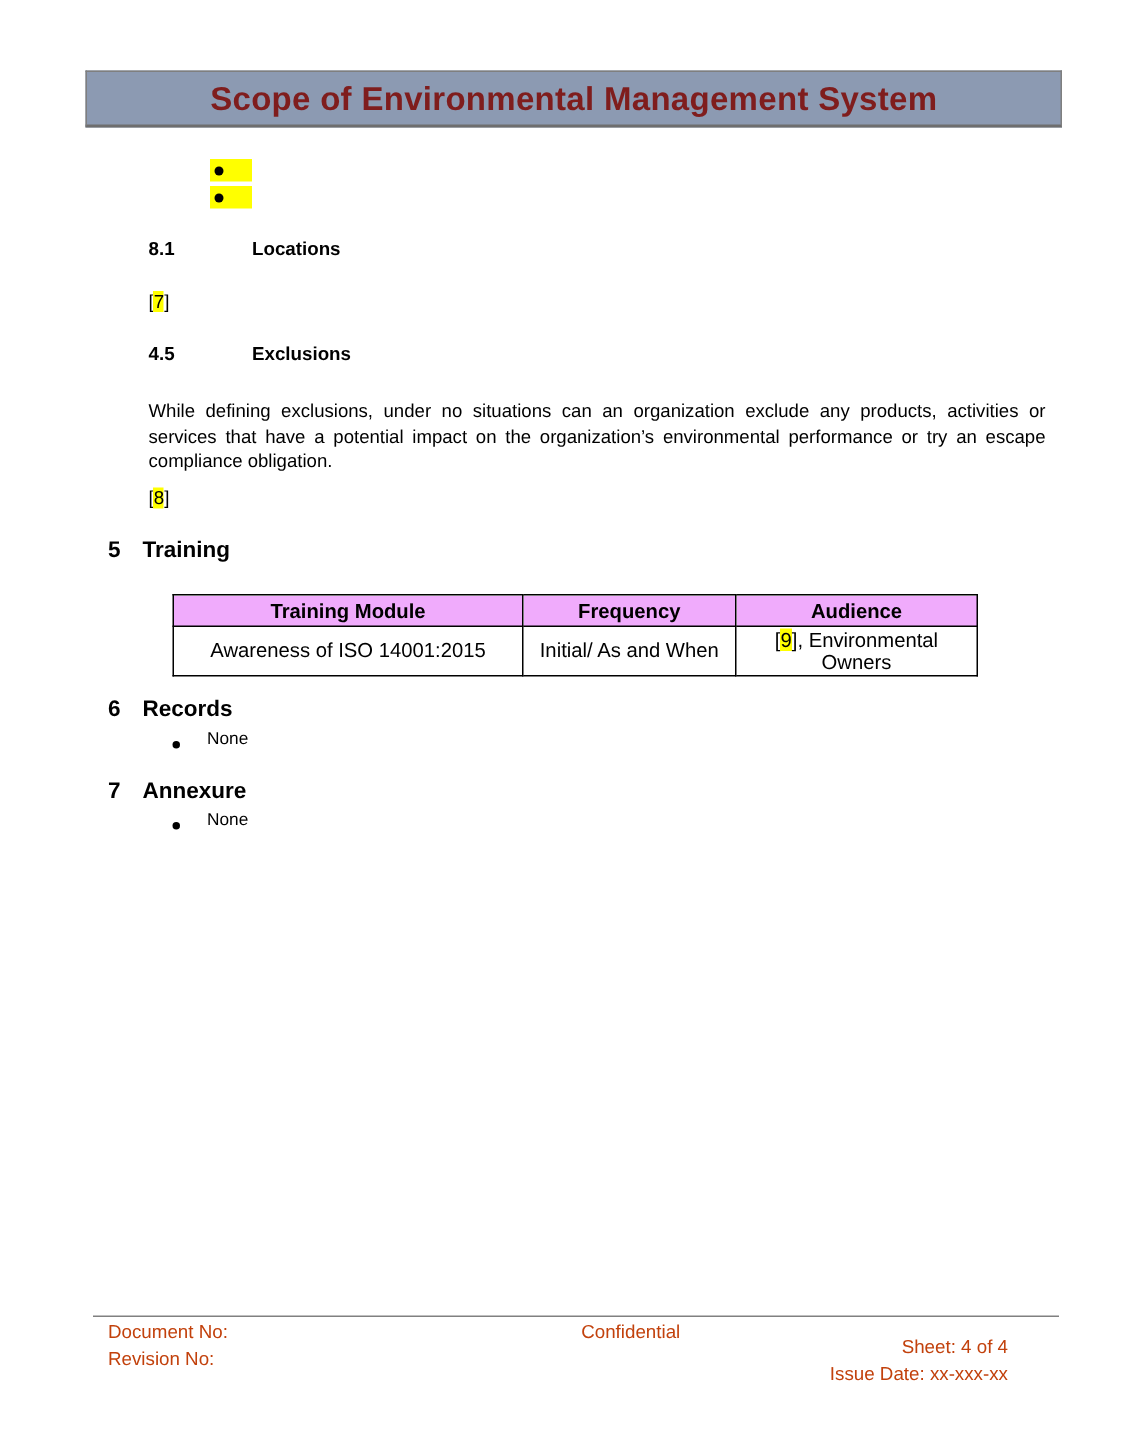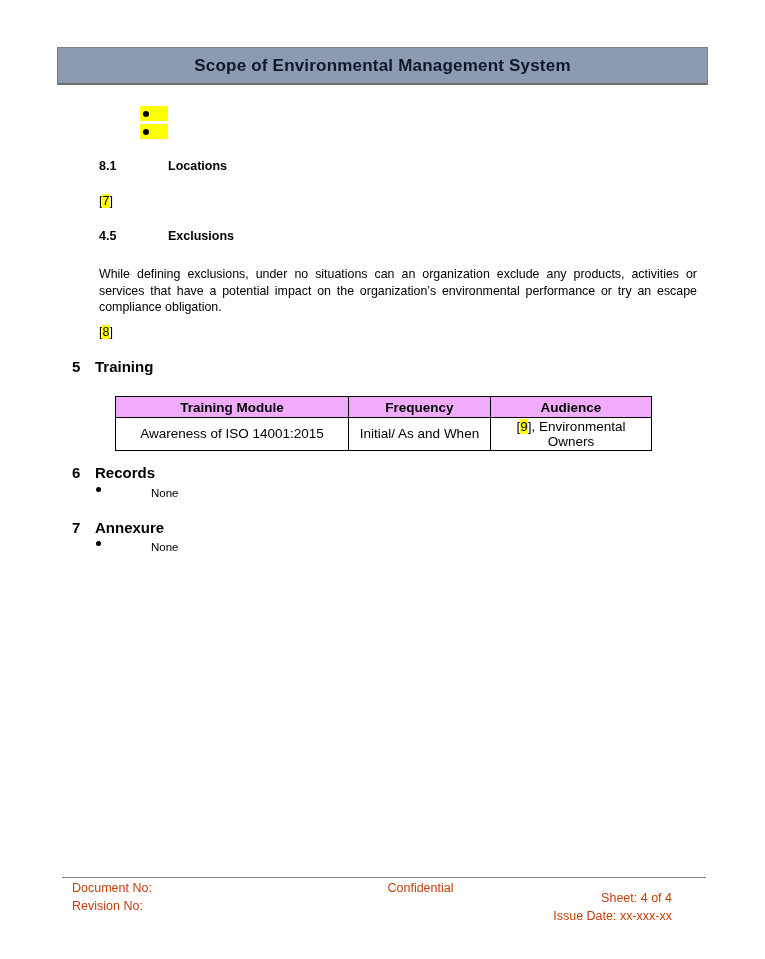--- a/index.html
+++ b/index.html
@@ -6,21 +6,21 @@
   .page {
     position:relative; width:765px; height:959px; background:#ffffff;
     font-family:"Liberation Sans", sans-serif; color:#000000; overflow:hidden;
   }
   
   .banner {
     position:absolute; left:57px; top:47px; width:649px; height:35px;
     background:#8C9AB2; border:1px solid #7f7f7f; border-bottom:2px solid #6e6e6e;
     display:flex; align-items:center; justify-content:center;
   }
-  .banner .title { color:#0f172a; font-weight:bold; font-size:17px; letter-spacing:0.2px; }
+  .banner .title { color:#7f1d1d; font-weight:bold; font-size:22px; letter-spacing:0.2px; }
 
   
   .top-bullets { position:absolute; left:140px; top:106px; }
   .hlrow { width:28px; height:15px; background:#FFFF00; margin-bottom:3px; display:flex; align-items:center; }
   .hlrow .dot { width:6px; height:6px; background:#000; border-radius:50%; margin-left:3px; }
 
   
   .subheading { position:absolute; left:99px; font-size:12.5px; font-weight:bold; }
   .sub-num { display:inline-block; width:69px; }
 
@@ -47,21 +47,21 @@
     border:1px solid #000; text-align:center; vertical-align:middle; padding:0 4px;
     overflow:hidden;
   }
   .training-table th { background:#f0abfc; height:20px; font-size:13.5px; }
   .training-table td { height:32px; line-height:15.5px; }
   .col-module { width:224px; }
   .col-freq  { width:133px; }
   .col-aud   { width:152px; }
 
   
-  .none-bullet { position:absolute; left:96px; font-size:11.5px; display:flex; align-items:flex-start;gap:32px; }
+  .none-bullet { position:absolute; left:115px; font-size:11.5px; display:flex; align-items:flex-end; }
   .none-bullet .dot { width:5px; height:5px; background:#000; border-radius:50%; }
   .none-bullet .txt { margin-left:18px; }
 
   
   .footer-rule { position:absolute; left:62px; top:877px; width:644px; border-top:1px solid #808080; }
   .footer { color:#c2410c; font-size:12.5px; line-height:17.5px; }
   .footer-left   { position:absolute; left:72px;  top:880px; text-align:left; }
   .footer-center { position:absolute; left:0; width:745px; top:880px; text-align:center;padding-left:48px; }
   .footer-right  { position:absolute; right:93px; top:880px; text-align:right;margin-top:10px; }
 </style>

